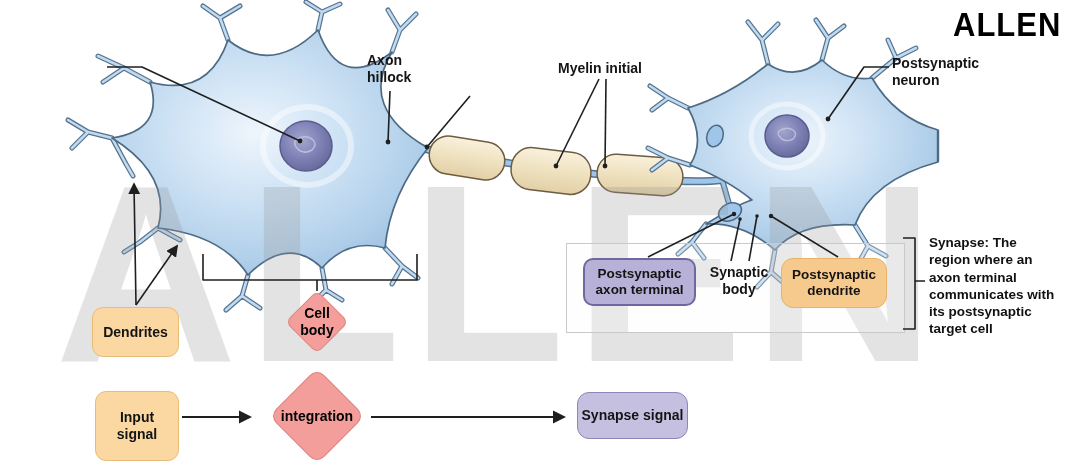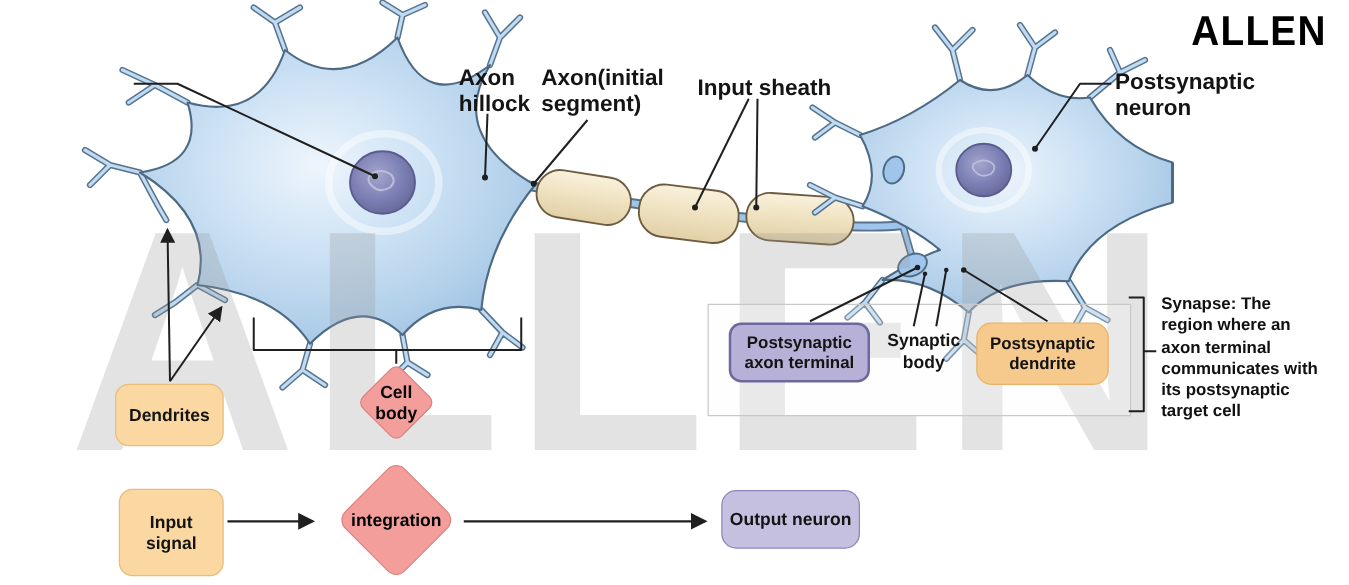--- a/index.html
+++ b/index.html
@@ -4,21 +4,21 @@
 <style>
   html,body{margin:0;padding:0;background:#fff;}
   #stage{position:relative;width:1079px;height:468px;background:#ffffff;overflow:hidden;
          font-family:"Liberation Sans",sans-serif;}
   svg{position:absolute;left:0;top:0;}
   #artwork{z-index:1;}
   #watermark{position:absolute;left:55px;top:148px;z-index:5;font-size:252px;line-height:1;
              font-weight:900;letter-spacing:10px;color:rgba(150,150,150,0.27);pointer-events:none;
              font-family:"Liberation Sans",sans-serif;white-space:nowrap;}
   #lines{z-index:8;}
-  .lbl{position:absolute;z-index:10;font-weight:bold;color:#141414;font-size:18px;
+  .lbl{position:absolute;z-index:10;font-weight:bold;color:#141414;font-size:14px;
        line-height:1.18;white-space:pre-line;}
   .ctr{text-align:center;}
   .box{position:absolute;z-index:10;display:flex;align-items:center;justify-content:center;
        text-align:center;font-weight:bold;color:#141414;font-size:14px;line-height:1.2;
        white-space:pre-line;box-sizing:border-box;}
   .orange{background:#fbd8a2;border:1.6px solid #e8bc79;border-radius:11px;}
   .purple{background:#b7b1d8;border:2px solid #6e68a0;border-radius:10px;font-size:13.5px;}
   .tan{background:#f6c98c;border:1.6px solid #e8b269;border-radius:12px;font-size:13.5px;}
   .lavender{background:#c5c0e0;border:1.8px solid #8d86bd;border-radius:12px;}
   .panel{position:absolute;z-index:6;border:1.6px solid #c9c9c9;background:rgba(250,250,250,0.25);}
@@ -179,23 +179,21 @@
         <circle cx="740" cy="219" r="1.8"></circle>
       <circle cx="757" cy="216" r="1.8"></circle>
         <circle cx="771" cy="216" r="2.2"></circle>
     </g>
   </svg>
 
   <div id="logo">ALLEN</div>
 
   <div class="lbl" style="left:367px;top:52px;">Axon
 hillock</div>
-  <div class="lbl" style="left:433px;top:52px;">Axon(initial
-segment)</div>
-  <div class="lbl" style="left:558px;top:60px;white-space:nowrap;">Input sheath</div>
+  <div class="lbl" style="left:558px;top:60px;white-space:nowrap;">Myelin initial</div>
   <div class="lbl" style="left:892px;top:55px;">Postsynaptic
 neuron</div>
 
   <div class="box orange" style="left:92px;top:307px;width:87px;height:50px;">Dendrites</div>
 
   <div class="dwrap" style="left:286px;top:291px;width:62px;height:62px;">
     <div class="dsq" style="width:45px;height:45px;border-radius:7px;"></div>
     <div class="dtext">Cell
 body</div>
   </div>
@@ -212,15 +210,15 @@
 communicates with
 its postsynaptic
 target cell</div>
 
   <div class="box orange" style="left:95px;top:391px;width:84px;height:70px;">Input
 signal</div>
   <div class="dwrap" style="left:269px;top:368px;width:96px;height:96px;">
     <div class="dsq" style="width:68px;height:68px;border-radius:10px;"></div>
     <div class="dtext" style="white-space:nowrap;">integration</div>
   </div>
-  <div class="box lavender" style="left:577px;top:392px;width:111px;height:47px;">Output neuron</div>
+  <div class="box lavender" style="left:577px;top:392px;width:111px;height:47px;">Synapse signal</div>
 
 </div>
 
 </body></html>

